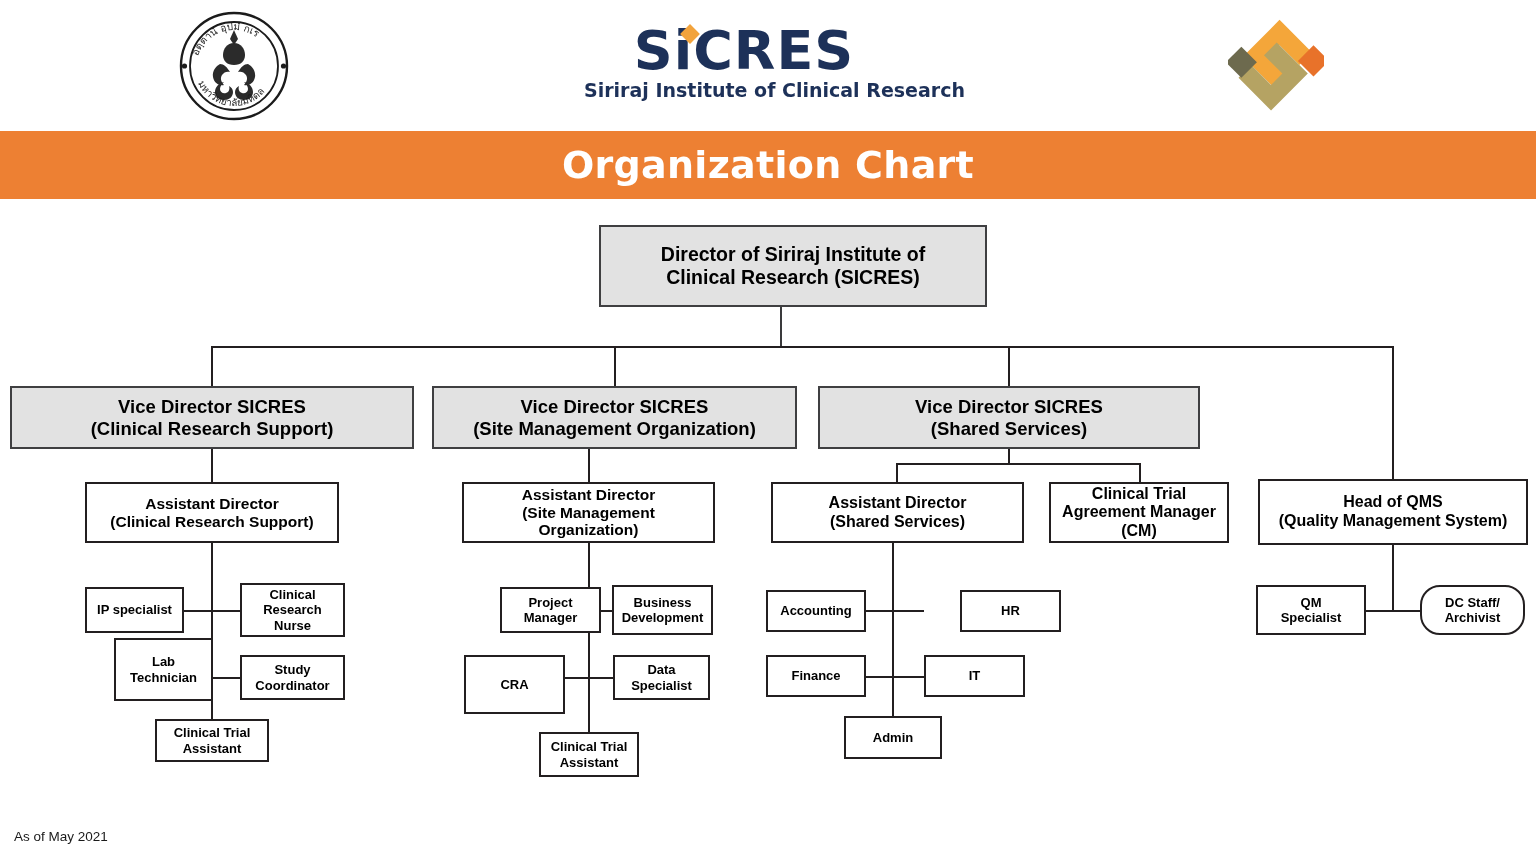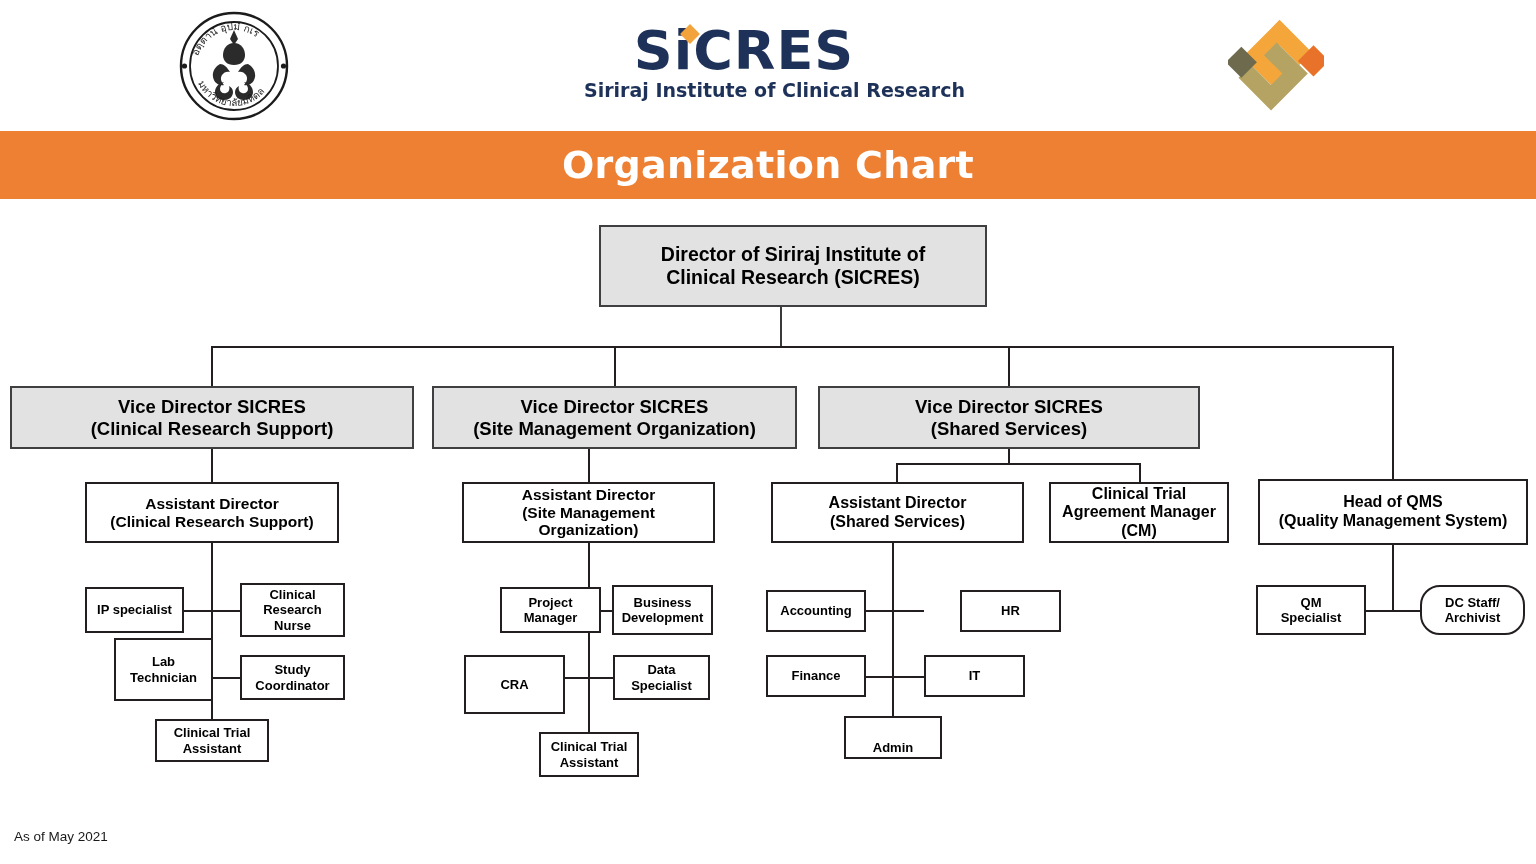--- a/index.html
+++ b/index.html
@@ -291,21 +291,21 @@
   </div>
   <div class="node lvl-leaf" style="left:924px; top:590px; width:101px; height:42px;margin-left:36px;">
     <span class="lbl">HR</span>
   </div>
   <div class="node lvl-leaf" style="left:766px; top:655px; width:100px; height:42px;">
     <span class="lbl">Finance</span>
   </div>
   <div class="node lvl-leaf" style="left:924px; top:655px; width:101px; height:42px;">
     <span class="lbl">IT</span>
   </div>
-  <div class="node lvl-leaf" style="left:844px; top:716px; width:98px; height:43px;align-items:flex-end;">
+  <div class="node lvl-leaf" style="left:844px; top:716px; width:98px; height:43px;">
     <span class="lbl">Admin</span>
   </div>
 
   <div class="node lvl-leaf" style="left:1256px; top:585px; width:110px; height:50px;">
     <span class="lbl">QM
 Specialist</span>
   </div>
   <div class="node lvl-leaf" style="left:1420px; top:585px; width:105px; height:50px;border-radius:20px;">
     <span class="lbl">DC Staff/
 Archivist</span>

